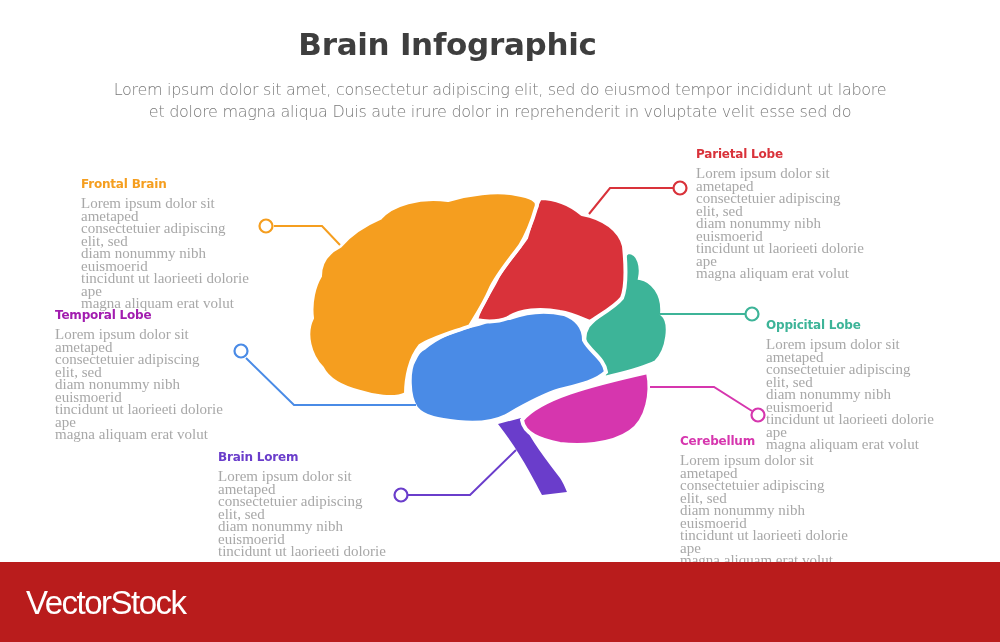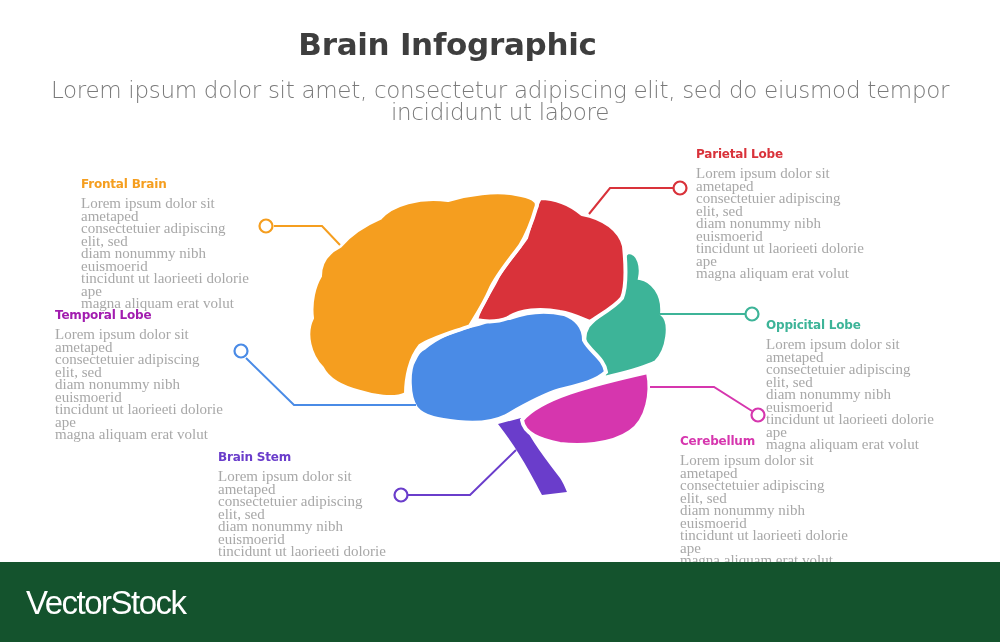--- a/index.html
+++ b/index.html
@@ -6,55 +6,56 @@
   html, body { width:1000px; height:642px; background:#ffffff; overflow:hidden; }
   body { position:relative; font-family:"Liberation Sans", "DejaVu Sans", sans-serif; }
 
   .title {
     position:absolute; left:0; top:26px; width:895px; text-align:center;
     font-size:31px; font-weight:bold; color:#3e3e3e; letter-spacing:-0.3px;
     font-family:"DejaVu Sans", sans-serif;
   }
   .subtitle {
     position:absolute; left:40px; top:79px; width:920px; text-align:center;
-    font-size:23px; line-height:22px; color:#7a7a7a;
+    font-size:16px; line-height:22px; color:#7a7a7a;
     font-family:"DejaVu Sans", sans-serif; font-weight:300;
     letter-spacing:-0.3px;
   }
 
   .label-block { position:absolute; width:170px; }
   .label-title {
     font-family:"DejaVu Sans", sans-serif; font-weight:bold;
     font-size:12px; margin-bottom:6px; letter-spacing:-0.2px;
   }
   .label-desc {
     font-size:15px; line-height:12.5px; color:#a8a8a8;
     font-family:Liberation Serif, serif;
   }
 
   svg.diagram { position:absolute; left:0; top:0; width:1000px; height:560px; }
 
   .footer {
-    position:absolute; left:0; top:562px; width:1000px; height:80px; background:#14532d;
+    position:absolute; left:0; top:562px; width:1000px; height:80px; background:#b91c1c;
   }
   .footer-brand {
     position:absolute; left:26px; top:22px; color:#fff; font-size:33px;
     font-family:"Liberation Sans", sans-serif; letter-spacing:-1.5px;
   }
   .footer-id {
     position:absolute; right:28px; top:32px; color:#fff; font-size:22px;
     font-family:"Liberation Sans", sans-serif; letter-spacing:-0.9px;
   }
 </style>
 </head>
 <body>
 
 <div class="title">Brain Infographic</div>
 <div class="subtitle">
   <div>Lorem ipsum dolor sit amet, consectetur adipiscing elit, sed do eiusmod tempor incididunt ut labore</div>
+  <div>et dolore magna aliqua Duis aute irure dolor in reprehenderit in voluptate velit esse sed do</div>
 </div>
 
 <svg class="diagram" viewBox="0 0 1000 560">
 
   <path fill="#6A3DCB" d="M498,424 L521,418 C530,440 548,462 560,478 C564,484 566,490 567,492 L542,495 C534,480 520,452 498,424 Z"></path>
 
   <path fill="#D636AE" stroke="#fff" stroke-width="4" d="M522,420 C540,398 590,385 648,372 C652,392 648,420 630,432 C610,446 578,446 560,444 C540,440 524,434 522,420 Z"></path>
 
   <path fill="#3DB498" stroke="#fff" stroke-width="4" d="M628,252 C640,252 642,268 640,278 C652,280 664,294 662,314 C672,322 668,350 656,362 C640,370 620,374 604,378 C604,366 598,356 590,352 C584,346 582,336 588,326 C598,314 616,304 620,296 C622,284 618,258 628,252 Z"></path>
 
@@ -121,21 +122,21 @@
   <div class="label-desc">
     <div>Lorem ipsum dolor sit ametaped</div>
     <div>consectetuier adipiscing elit, sed</div>
     <div>diam nonummy nibh euismoerid</div>
     <div>tincidunt ut laorieeti dolorie ape</div>
     <div>magna aliquam erat volut</div>
   </div>
 </div>
 
 <div class="label-block" style="left:218px; top:450px;">
-  <div class="label-title" style="color:#6A3DCB;">Brain Stem</div>
+  <div class="label-title" style="color:#6A3DCB;">Brain Lorem</div>
   <div class="label-desc">
     <div>Lorem ipsum dolor sit ametaped</div>
     <div>consectetuier adipiscing elit, sed</div>
     <div>diam nonummy nibh euismoerid</div>
     <div>tincidunt ut laorieeti dolorie ape</div>
     <div>magna aliquam erat volut</div>
   </div>
 </div>
 
 <div class="label-block" style="left:680px; top:434px;">

